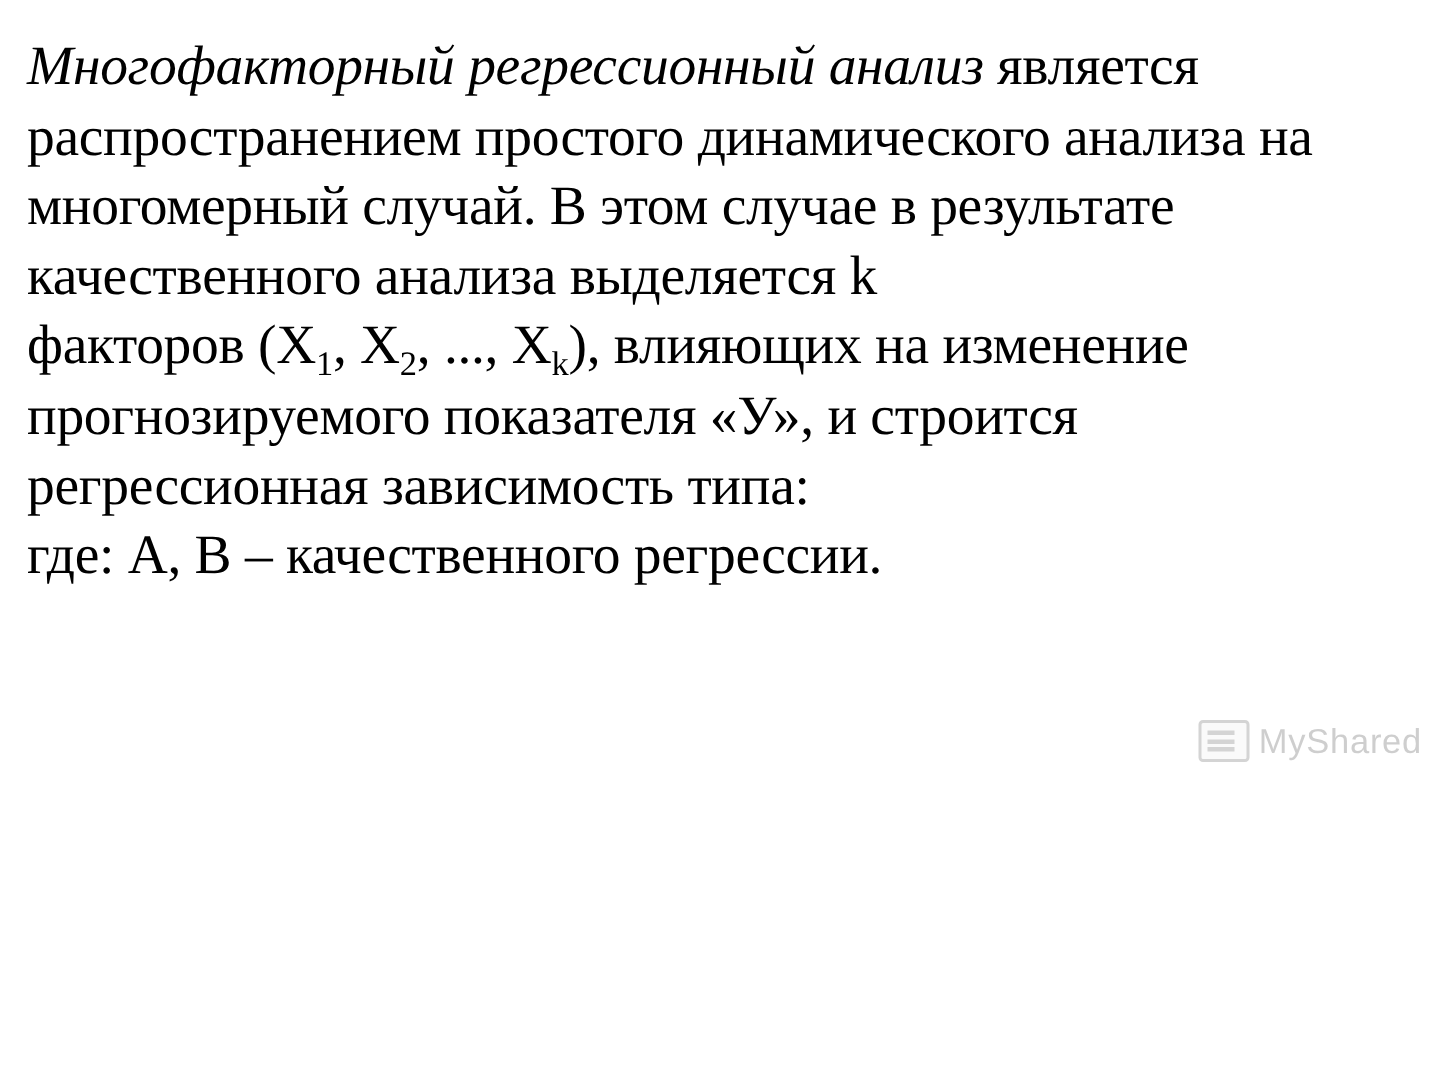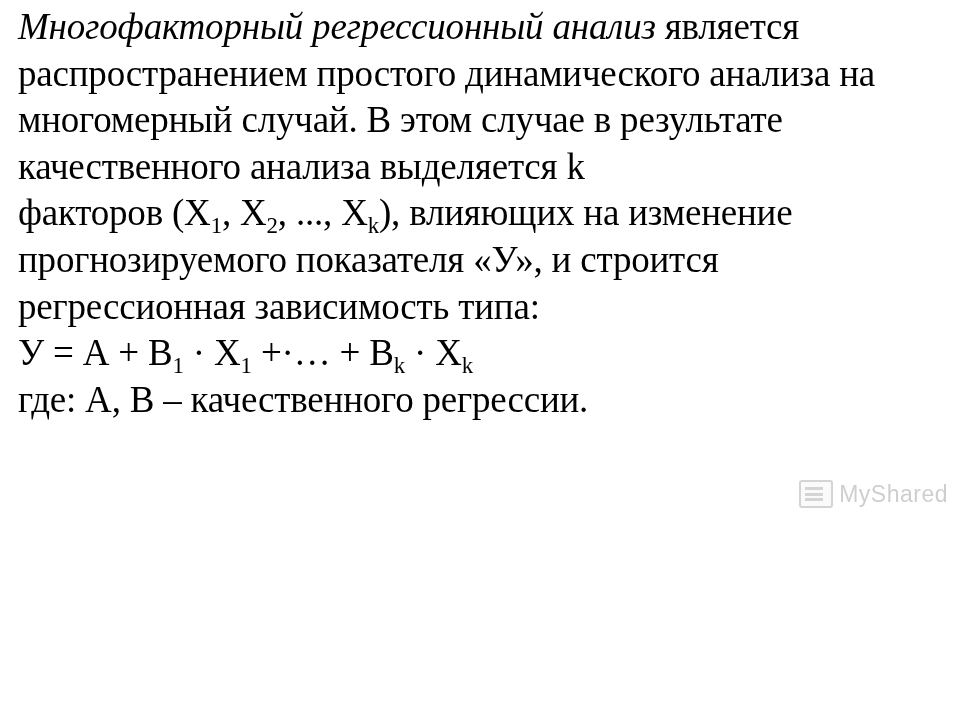--- a/index.html
+++ b/index.html
@@ -12,21 +12,21 @@
     height: 720px;
     overflow: hidden;
     font-family: "Liberation Serif", "DejaVu Serif", serif;
     color: #000000;
   }
   .slide {
     position: relative;
     width: 960px;
     height: 536px;
     box-sizing: border-box;
-    padding: 4px 14px 0 18px;
+    padding: 22px 14px 0 18px;
     background: #ffffff;
   }
   .body-text {
     font-size: 37px;
     line-height: 1.26;
     text-align: left;
     letter-spacing: -0.2px;
   }
   .para {
     margin: 0;
@@ -94,21 +94,20 @@
       <span>является распространением простого</span>
       <span>динамического анализа на многомерный</span>
       <span>случай. В этом случае в результате</span>
       <span>качественного анализа выделяется k</span>
       <span class="line"><span>факторов (X</span><sub>1</sub><span>, X</span><sub>2</sub><span>, ..., X</span><sub>k</sub><span>), влияющих на</span></span>
       <span>изменение прогнозируемого показателя</span>
       <span>«У», и строится регрессионная</span>
       <span>зависимость типа:</span>
     </p>
 
-    <div class="formula"><span>У = А + В</span><sub>1</sub><span> · Х</span><sub>1</sub><span> +·… + В</span><sub>k</sub><span> · Х</span><sub>k</sub></div>
 
     <div class="formula">где: А, В – качественного регрессии.</div>
 
   </div>
 
   <div class="watermark">
     <span class="wm-logo"></span>
     <span class="wm-text">MyShared</span>
   </div>
 

